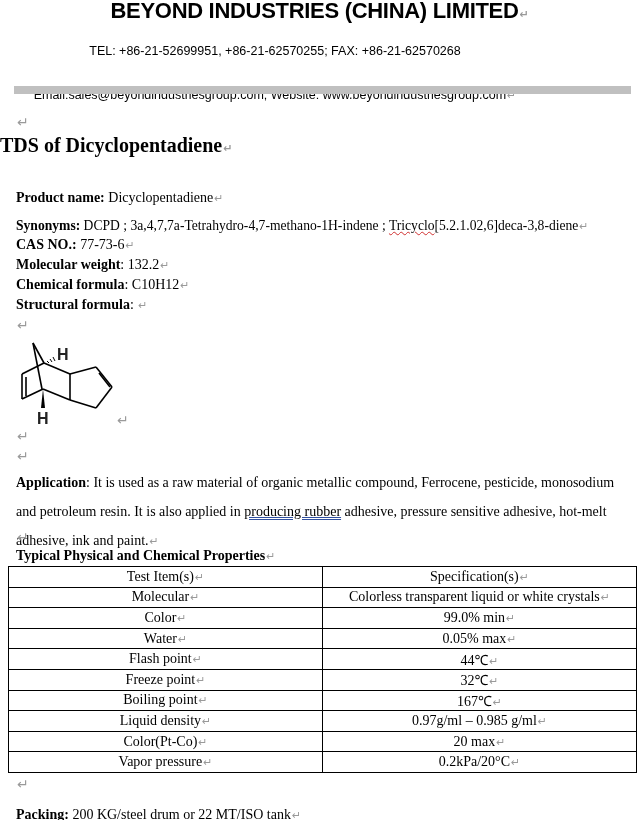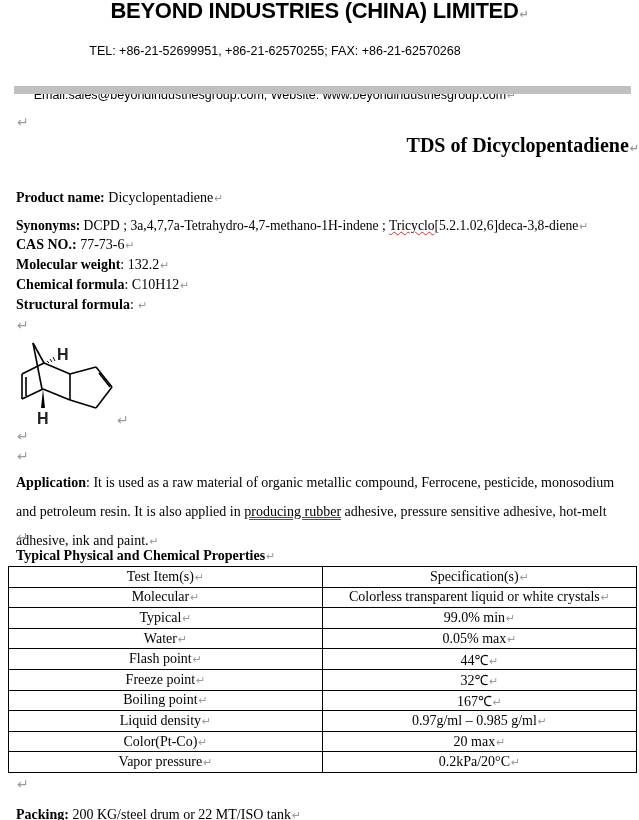--- a/index.html
+++ b/index.html
@@ -2,21 +2,21 @@
 <html><head>
 <meta charset="utf-8">
 <style>
   html, body { margin:0; padding:0; background:#ffffff; }
   body { width:639px; height:820px; overflow:hidden; position:relative; font-family:"Liberation Serif", serif; color:#000; }
   .pm { color:#9a9a9a; font-family:"DejaVu Sans", sans-serif; font-size:11px; margin-left:1px; }
   .abs { position:absolute; }
   .company { left:0; width:639px; top:-2px; text-align:center; font-family:"Liberation Sans", sans-serif; font-weight:bold; font-size:22px; letter-spacing:-0.3px; }
   .contact { left:0; width:550px; text-align:center; font-family:"Liberation Sans", sans-serif; font-size:12.5px; }
   .hbar { left:14px; width:617px; top:86px; height:8px; background:#c0c0c0; }
-  .title { left:0; width:639px; top:134px; text-align:right; font-weight:bold; font-size:20px; }
+  .title { left:0; width:639px; top:134px; text-align:left; font-weight:bold; font-size:20px; }
   .line { left:16px; font-size:14px; white-space:nowrap; }
   .line b { font-weight:bold; }
   .spell { text-decoration: underline wavy #d03030; text-decoration-thickness:1px; }
   .grammar { text-decoration: underline double #3050a0; }
   .para { left:16px; width:610px; top:468px; font-size:14px; line-height:29px; }
   table.props { position:absolute; left:8px; top:566px; width:629px; border-collapse:collapse; font-size:14px; }
   table.props td { border:1px solid #000; text-align:center; height:19.6px; padding:0;margin-left:16px; }
   table.props td.c1 { width:313px; }
   .mol { left:14px; top:334px; width:110px; height:90px; }
 </style>
@@ -83,21 +83,21 @@
   <tbody>
       <tr>
     <td class="c1"><span>Test Item(s)</span><span class="pm">↵</span></td>
     <td><span>Specification(s)</span><span class="pm">↵</span></td>
   </tr>
   <tr>
         <td class="c1"><span>Molecular</span><span class="pm">↵</span></td>
         <td><span>Colorless transparent liquid or white crystals</span><span class="pm">↵</span></td>
       </tr>
   <tr>
-        <td class="c1"><span>Typical</span><span class="pm">↵</span></td>
+        <td class="c1"><span>Color</span><span class="pm">↵</span></td>
         <td><span>99.0% min</span><span class="pm">↵</span></td>
       </tr>
   <tr>
         <td class="c1"><span>Water</span><span class="pm">↵</span></td>
         <td><span>0.05% max</span><span class="pm">↵</span></td>
       </tr>
   <tr>
         <td class="c1"><span>Flash point</span><span class="pm">↵</span></td>
         <td><span>44℃</span><span class="pm">↵</span></td>
       </tr>

